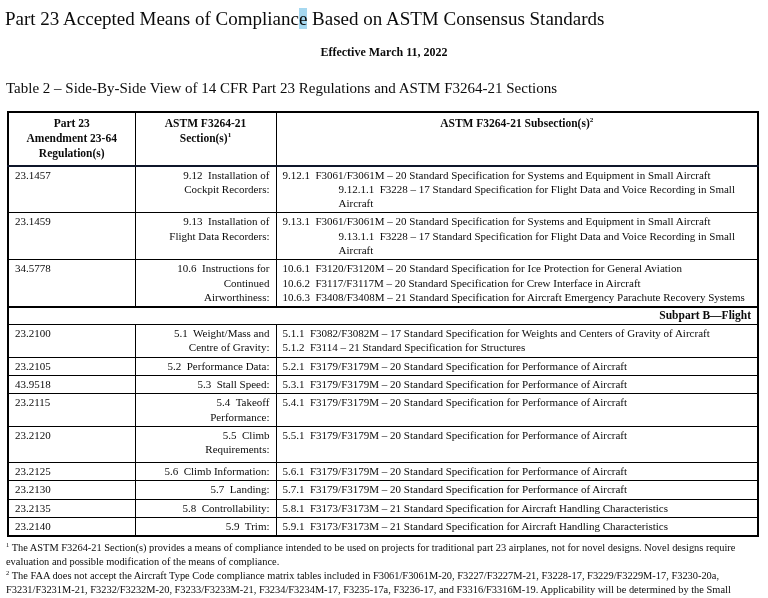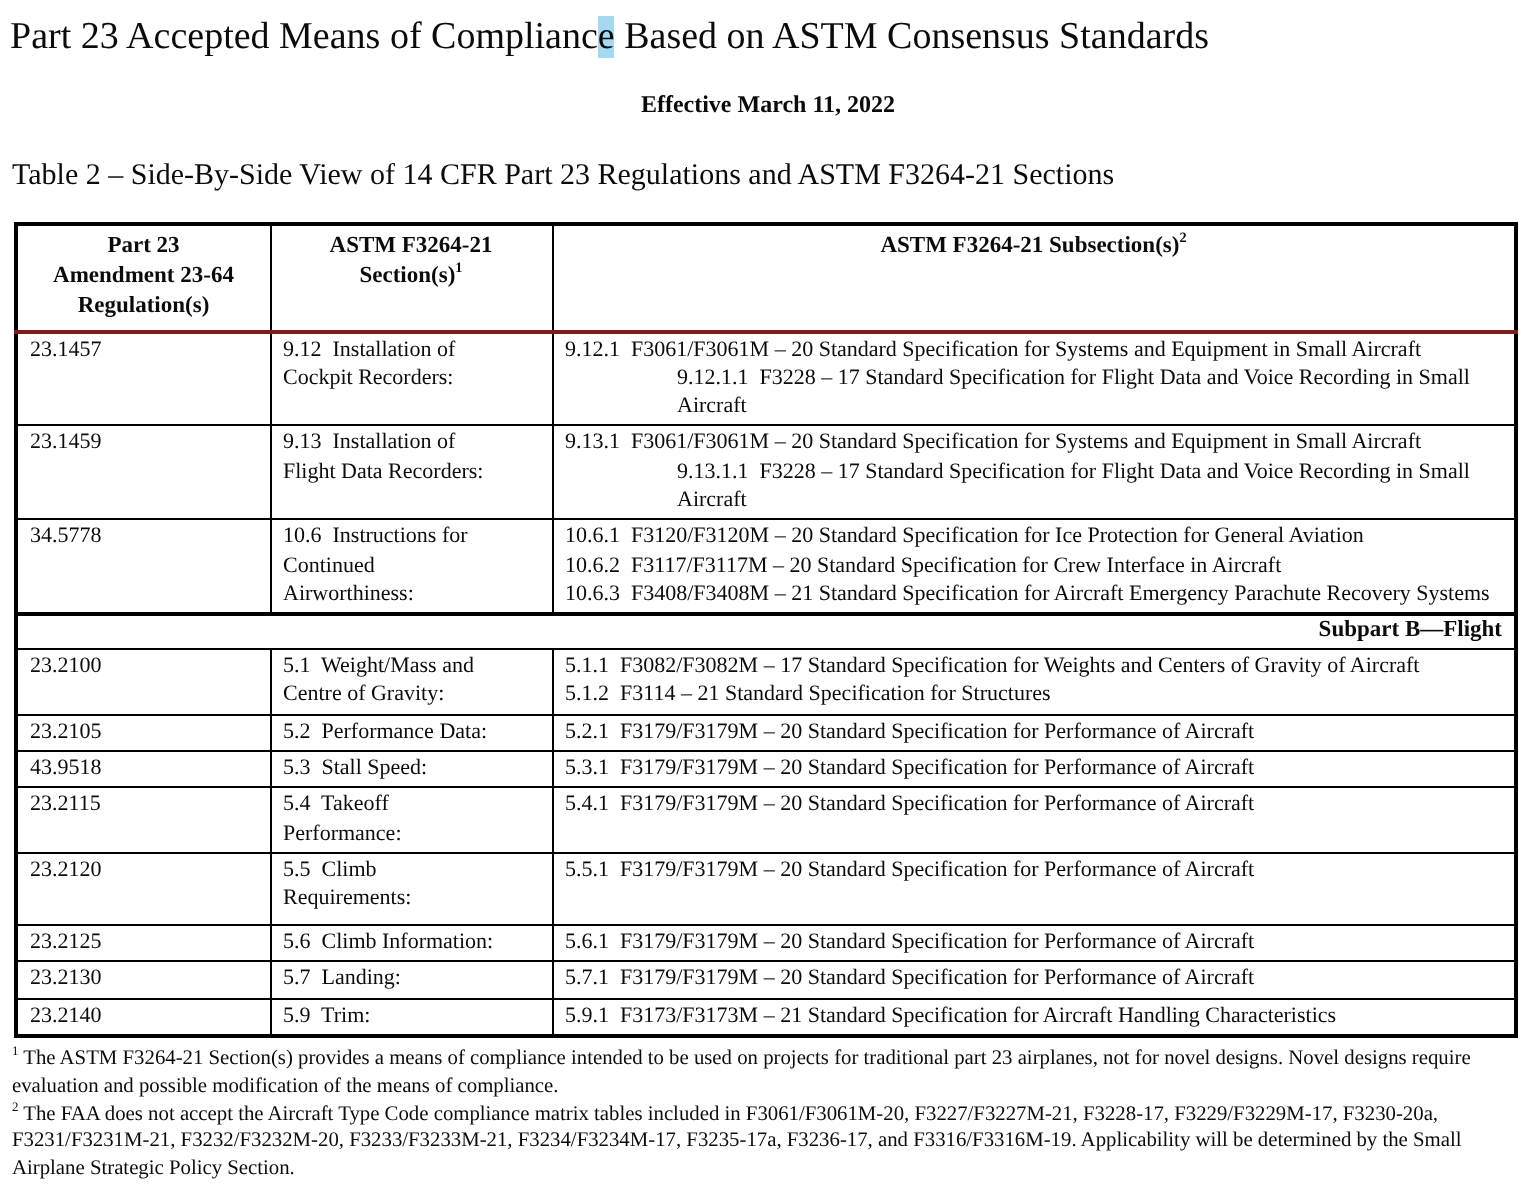--- a/index.html
+++ b/index.html
@@ -34,26 +34,26 @@
   table.compliance { border: 2px solid #000; }
   table.compliance th, table.compliance td {
     border: 1px solid #000;
     vertical-align: top;
     padding: 1px 6px 2px 6px;
   }
   table.compliance thead th {
     text-align: center;
     font-size: 11.5px;
     font-weight: bold;
-    border-bottom: 2px solid #7f1d1d;
+    border-bottom: 2px solid #0f172a;
     padding-top: 3px; padding-bottom: 4px;
   }
   col.c1 { width: 127px; }
   col.c2 { width: 141px; }
-  .sec-cell div { white-space: nowrap; }
+  .sec-cell div { white-space: nowrap; text-align: right; }
   .sub-cell div.indent1 { margin-left: 56px; }
   tr.subpart-row td {
     border-top: 2px solid #000;
     font-weight: bold;
     font-size: 11.5px;
     padding-top: 0; padding-bottom: 1px; text-align: right;
   }
   sup { font-size: 0.62em; line-height: 0; }
   .footnotes {
     margin-top: 4px; margin-left: 1px;
@@ -192,20 +192,29 @@
       <tr>
         <td class="reg-cell">23.2130</td>
         <td class="sec-cell">
           <div>5.7&nbsp; Landing:</div>
         </td>
         <td class="sub-cell">
           <div>5.7.1&nbsp; F3179/F3179M – 20 Standard Specification for Performance of Aircraft</div>
         </td>
       </tr>
       <tr>
+        <td class="reg-cell">23.2135</td>
+        <td class="sec-cell">
+          <div>5.8&nbsp; Controllability:</div>
+        </td>
+        <td class="sub-cell">
+          <div>5.8.1&nbsp; F3173/F3173M – 21 Standard Specification for Aircraft Handling Characteristics</div>
+        </td>
+      </tr>
+      <tr>
         <td class="reg-cell">23.2140</td>
         <td class="sec-cell">
           <div>5.9&nbsp; Trim:</div>
         </td>
         <td class="sub-cell">
           <div>5.9.1&nbsp; F3173/F3173M – 21 Standard Specification for Aircraft Handling Characteristics</div>
         </td>
       </tr>
     </tbody>
 </table>

